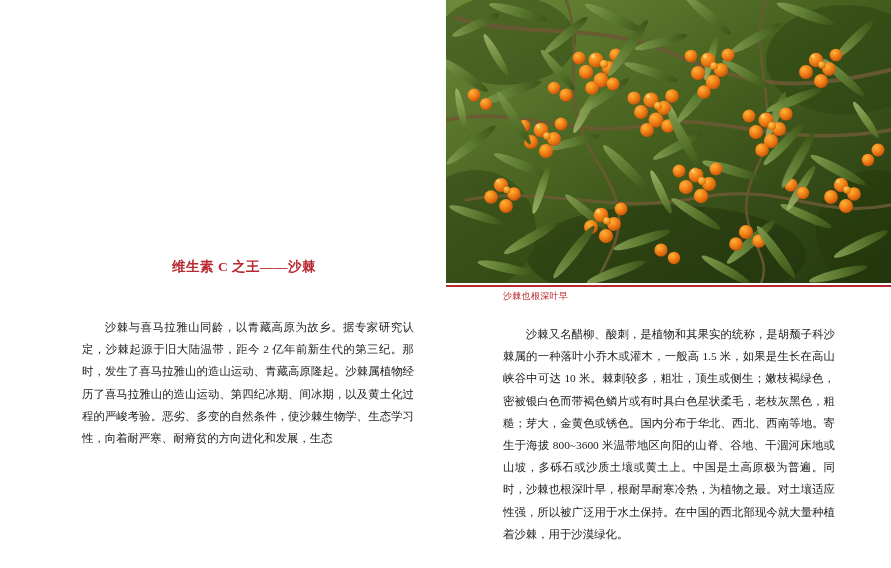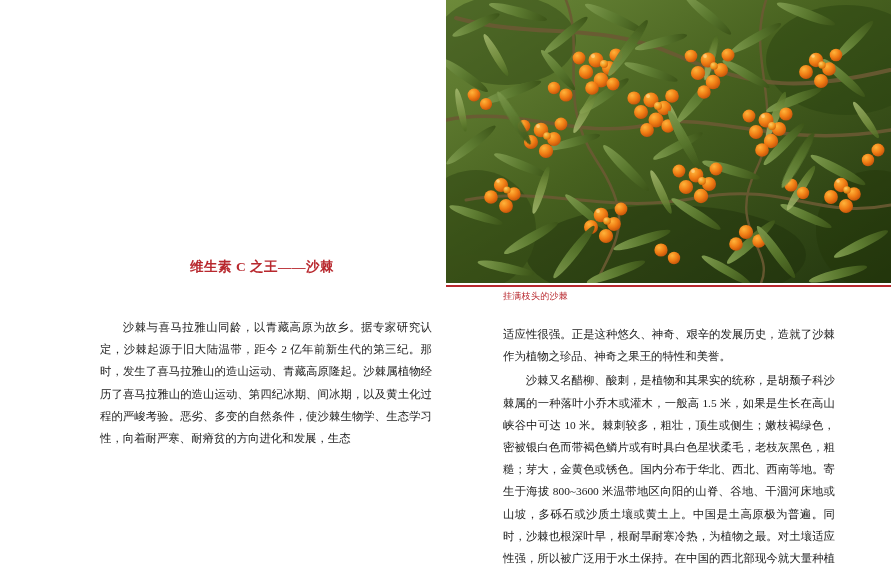--- a/index.html
+++ b/index.html
@@ -23,21 +23,21 @@
   
   .left-page {
     position: relative;
     width: 446px;
     height: 568px;
     background: #ffffff;
     box-sizing: border-box;
   }
   .left-inner {
     position: absolute;
-    left: 78px;
+    left: 60px;
     top: 0;
     width: 352px;
     height: 568px;
   }
   .article-title {
     position: absolute;
     top: 258px;
     left: 112px;
     font-size: 13.5px;
     font-weight: bold;
@@ -476,21 +476,20 @@
           <g transform="translate(330,252) rotate(54)">
               <ellipse rx="32" ry="4.8"></ellipse>
             </g>
         </g>
 
         <rect width="445" height="283" fill="none"></rect>
       </svg>
     </div>
 
     <div class="caption-rule"></div>
-    <div class="caption">挂满枝头的沙棘</div>
+    <div class="caption">沙棘也根深叶早</div>
 
     <div class="right-body">
-      <p class="no-indent">适应性很强。正是这种悠久、神奇、艰辛的发展历史，造就了沙棘作为植物之珍品、神奇之果王的特性和美誉。</p>
       <p>沙棘又名醋柳、酸刺，是植物和其果实的统称，是胡颓子科沙棘属的一种落叶小乔木或灌木，一般高 1.5 米，如果是生长在高山峡谷中可达 10 米。棘刺较多，粗壮，顶生或侧生；嫩枝褐绿色，密被银白色而带褐色鳞片或有时具白色星状柔毛，老枝灰黑色，粗糙；芽大，金黄色或锈色。国内分布于华北、西北、西南等地。寄生于海拔 800~3600 米温带地区向阳的山脊、谷地、干涸河床地或山坡，多砾石或沙质土壤或黄土上。中国是土高原极为普遍。同时，沙棘也根深叶早，根耐旱耐寒冷热，为植物之最。对土壤适应性强，所以被广泛用于水土保持。在中国的西北部现今就大量种植着沙棘，用于沙漠绿化。</p>
 
     </div>
   </div>
 </div>
 
 </body></html>

